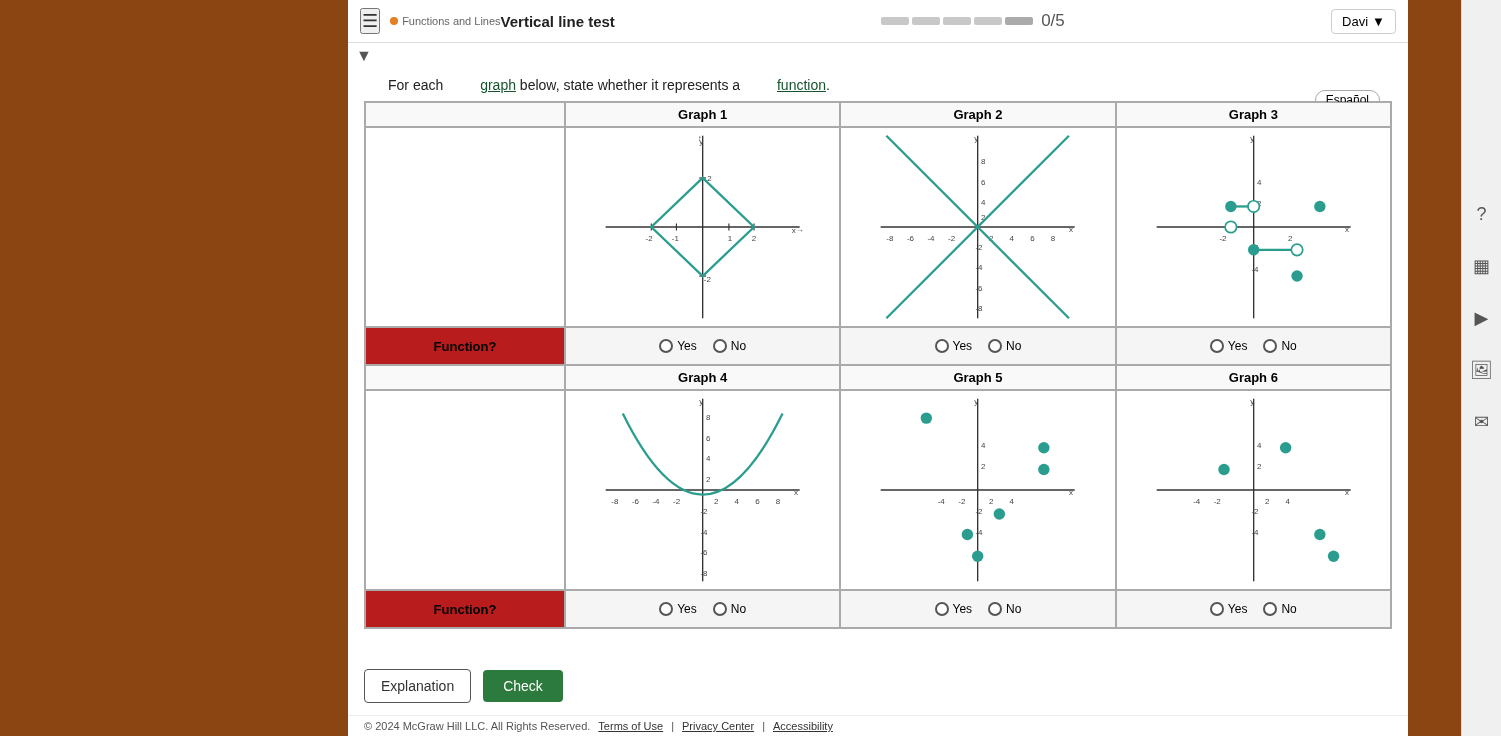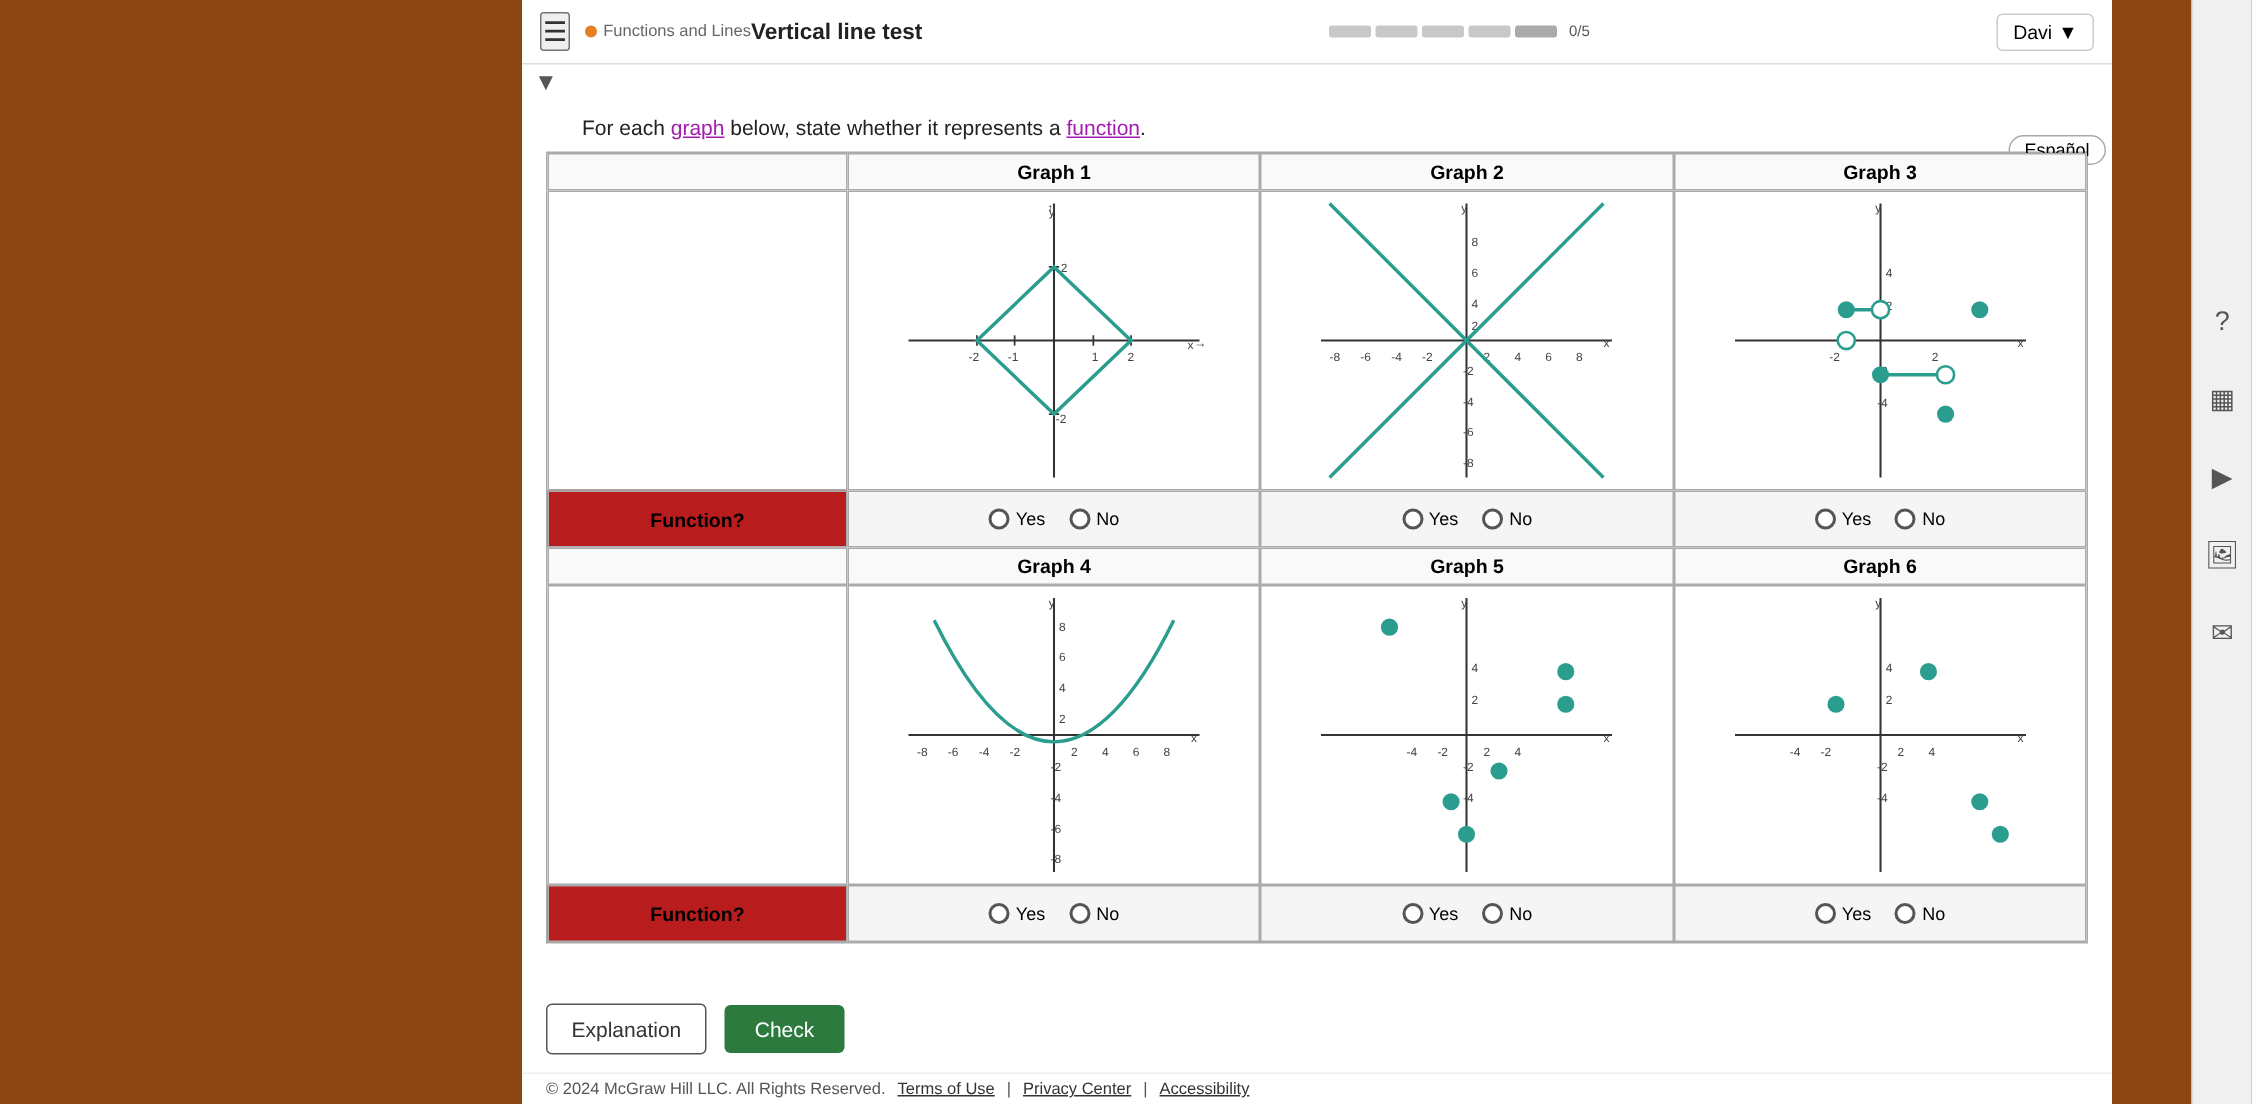--- a/index.html
+++ b/index.html
@@ -71,21 +71,21 @@
       gap: 3px;
     }
     .progress-seg {
       width: 28px;
       height: 8px;
       border-radius: 2px;
     }
     .progress-seg.filled { background: #c8c8c8; }
     .progress-seg.active { background: #aaa; }
     .progress-text {
-      font-size: 10px;
+      font-size: 17px;
       color: #555;
     }
     .user-btn {
       background: #fff;
       border: 1px solid #ccc;
       border-radius: 4px;
       padding: 4px 10px;
       font-size: 13px;
       cursor: pointer;
       display: flex;
@@ -101,27 +101,28 @@
       font-size: 16px;
       color: #555;
     }
     
     .question-text {
       padding: 8px 16px 4px 40px;
       font-size: 14px;
       color: #222;
     }
     .question-text a {
-      color: #a21caf;
+      color: #14532d;
       text-decoration: underline;
+      margin-left: 33px;
     }
     
     .espanol-btn {
       position: absolute;
-      right: 4px;
+      right: 28px;
       top: 90px;
       background: none;
       border: 1px solid #aaa;
       border-radius: 12px;
       padding: 2px 10px;
       font-size: 12px;
       cursor: pointer;
     }
     
     .grid-container {

